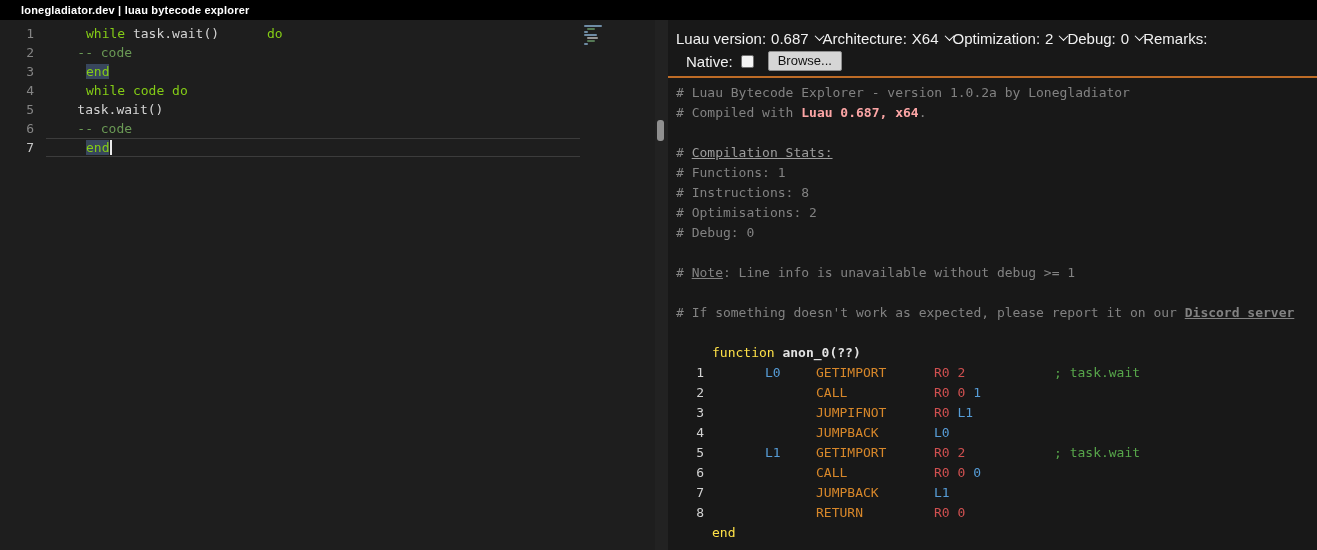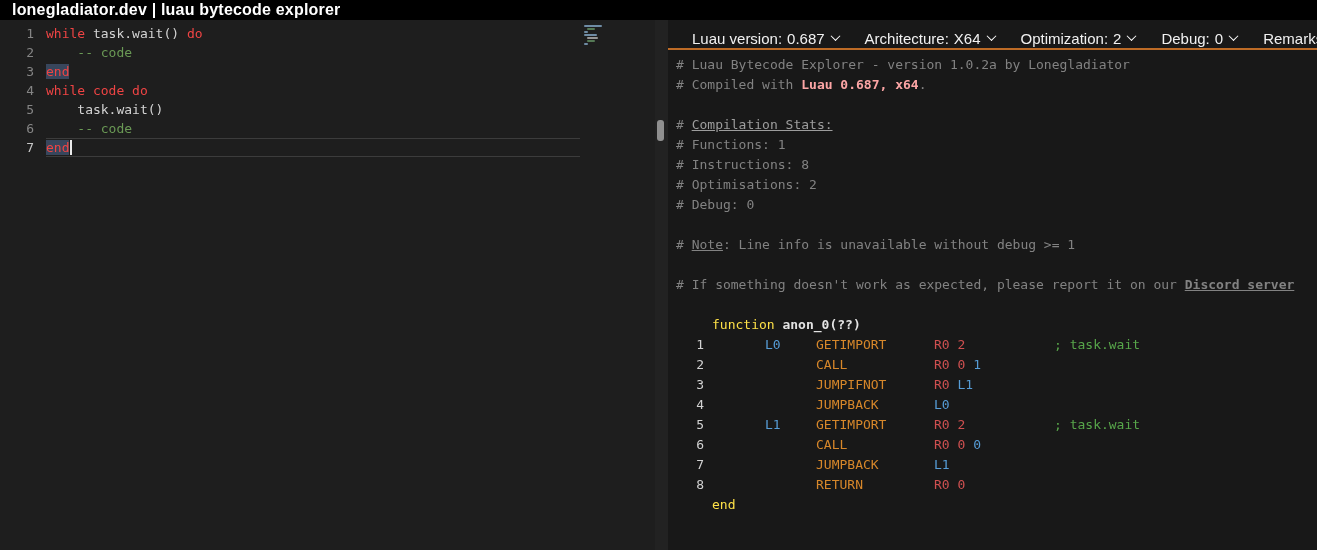--- a/index.html
+++ b/index.html
@@ -5,65 +5,65 @@
   * { box-sizing: border-box; }
   html,body { margin:0; padding:0; }
   body {
     width:1317px; height:550px; overflow:hidden;
     background:#181818;
     font-family:"Liberation Sans", sans-serif;
   }
   
   .titlebar {
     height:20px; background:#000; color:#fff;
-    display:flex; align-items:center; padding-left:12px;
-    font-size:16px; font-weight:700; letter-spacing:.2px;
+    display:flex; align-items:center; padding-left:21px;
+    font-size:11px; font-weight:700; letter-spacing:.2px;
   }
   
   .main { display:flex; height:530px; }
   
   .editor-pane { width:668px; background:#1e1e1e; display:flex; position:relative; }
   .ed-lines {
     flex:1; padding-top:4px;
     font-family:"DejaVu Sans Mono","Liberation Mono",monospace;
     font-size:13px; line-height:19px;
   }
   .ed-line { display:flex; height:19px; }
   .ln {
     width:46px; padding-right:12px; text-align:right;
     color:#858585; flex:none; user-select:none;
   }
   .ln.active { color:#c6c6c6; }
   .code-wrap { flex:1; margin-right:4px; white-space:pre; color:#d4d4d4; }
   .ed-line.current .code-wrap {
     box-shadow: inset 0 1px 0 #3c3c3c, inset 0 -1px 0 #3c3c3c;
   }
-  .c-kw { color:#ef4444; }
+  .c-kw { color:#84cc16;margin-left:40px; }
   .c-pl { color:#d4d4d4;text-align:right; }
   .c-cm { color:#6a9955;text-align:right; }
   .c-hl { background:rgba(86,116,160,.48); }
   .cursor {
     display:inline-block; width:2px; height:15px; background:#eaeaea;
     vertical-align:text-bottom; margin-left:1px;
   }
   
   .minimap { width:24px; margin-right:47px; padding-top:5px; flex:none; }
   .mm-bar { height:2px; margin-bottom:1px; border-radius:1px; opacity:.85; }
   
   .divider { width:13px; background:#222; position:relative; flex:none; }
   .divider-handle {
     position:absolute; left:2px; top:100px;
     width:7px; height:21px; border-radius:3px; background:#8f8f8f;
   }
   
   .right-pane { flex:1; background:#181818; display:flex; flex-direction:column; overflow:hidden; }
   .toolbar-row1 {
-    display:flex; align-items:center; gap:26px;
+    display:flex; align-items:center; 
     padding:8px 6px 0 8px; height:28px;
-    font-size:15px; color:#f1f1f1; white-space:nowrap;margin-left:16px;
+    font-size:15px; color:#f1f1f1; white-space:nowrap;
   }
   .toolbar-row2 {
     display:flex; align-items:center; gap:8px;
     padding:4px 0 6px 18px; height:28px;
     font-size:15px; color:#f1f1f1;
   }
   .dd { display:flex; align-items:center; cursor:pointer; }
   .dd-label { margin-right:5px; }
   .chev {
     width:7px; height:7px; flex:none;
@@ -182,18 +182,23 @@
         <span class="dd-label">Debug:</span>
         <span class="dd-value">0</span>
         <span class="chev"></span>
       </div>
       <div class="dd">
         <span class="dd-label">Remarks:</span>
 
       </div>
     </div>
 
+    <div class="toolbar-row2">
+      <span>Native:</span>
+      <span class="checkbox" style="margin-left:0;"></span>
+      <button class="browse">Browse...</button>
+    </div>
 
     <div class="orange-rule"></div>
 
     <div class="output"><div class="out-line"><span class="s-pl"># Luau Bytecode Explorer - version 1.0.2a by Lonegladiator</span></div><div class="out-line"><span class="s-pl"># Compiled with </span><span class="s-b">Luau 0.687, x64</span><span class="s-pl">.</span></div><div class="out-line"></div><div class="out-line"><span class="s-pl"># </span><span class="s-bu">Compilation Stats:</span></div><div class="out-line"><span class="s-pl"># Functions: 1</span></div><div class="out-line"><span class="s-pl"># Instructions: 8</span></div><div class="out-line"><span class="s-pl"># Optimisations: 2</span></div><div class="out-line"><span class="s-pl"># Debug: 0</span></div><div class="out-line"></div><div class="out-line"><span class="s-pl"># </span><span class="s-u">Note</span><span class="s-pl">: Line info is unavailable without debug &gt;= 1</span></div><div class="out-line"></div><div class="out-line"><span class="s-pl"># If something doesn't work as expected, please report it on our </span><span class="s-link">Discord server</span></div><div class="out-line"></div><div class="out-line"><span class="s-kw">function</span><span class="s-pl"> </span><span class="s-fn">anon_0(??)</span></div><div class="out-line"><span class="i-num">1</span><span class="i-label">L0</span><span class="i-op">GETIMPORT</span><span class="i-operands"><span class="s-reg">R0 2</span></span><span class="i-comment">; task.wait</span></div><div class="out-line"><span class="i-num">2</span><span class="i-label"></span><span class="i-op">CALL</span><span class="i-operands"><span class="s-reg">R0 0 </span><span class="s-lbl">1</span></span></div><div class="out-line"><span class="i-num">3</span><span class="i-label"></span><span class="i-op">JUMPIFNOT</span><span class="i-operands"><span class="s-reg">R0 </span><span class="s-lbl">L1</span></span></div><div class="out-line"><span class="i-num">4</span><span class="i-label"></span><span class="i-op">JUMPBACK</span><span class="i-operands"><span class="s-lbl">L0</span></span></div><div class="out-line"><span class="i-num">5</span><span class="i-label">L1</span><span class="i-op">GETIMPORT</span><span class="i-operands"><span class="s-reg">R0 2</span></span><span class="i-comment">; task.wait</span></div><div class="out-line"><span class="i-num">6</span><span class="i-label"></span><span class="i-op">CALL</span><span class="i-operands"><span class="s-reg">R0 0 </span><span class="s-lbl">0</span></span></div><div class="out-line"><span class="i-num">7</span><span class="i-label"></span><span class="i-op">JUMPBACK</span><span class="i-operands"><span class="s-lbl">L1</span></span></div><div class="out-line"><span class="i-num">8</span><span class="i-label"></span><span class="i-op">RETURN</span><span class="i-operands"><span class="s-reg">R0 0</span></span></div><div class="out-line"><span class="s-kw">end</span></div></div>
   </div>
 </div>
 
 </body></html>

